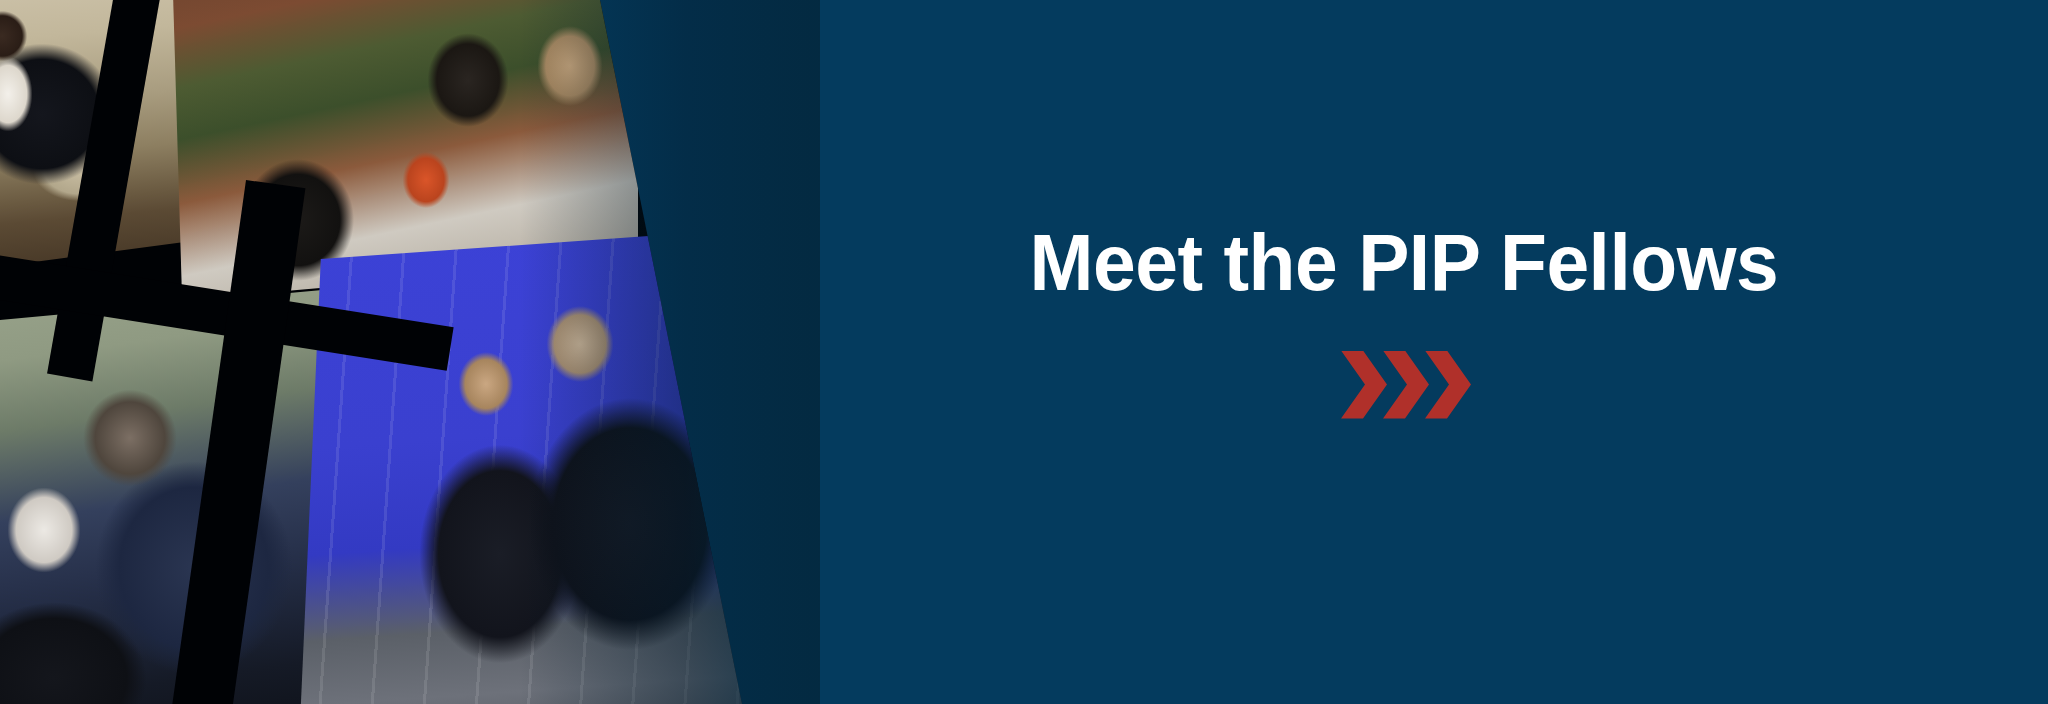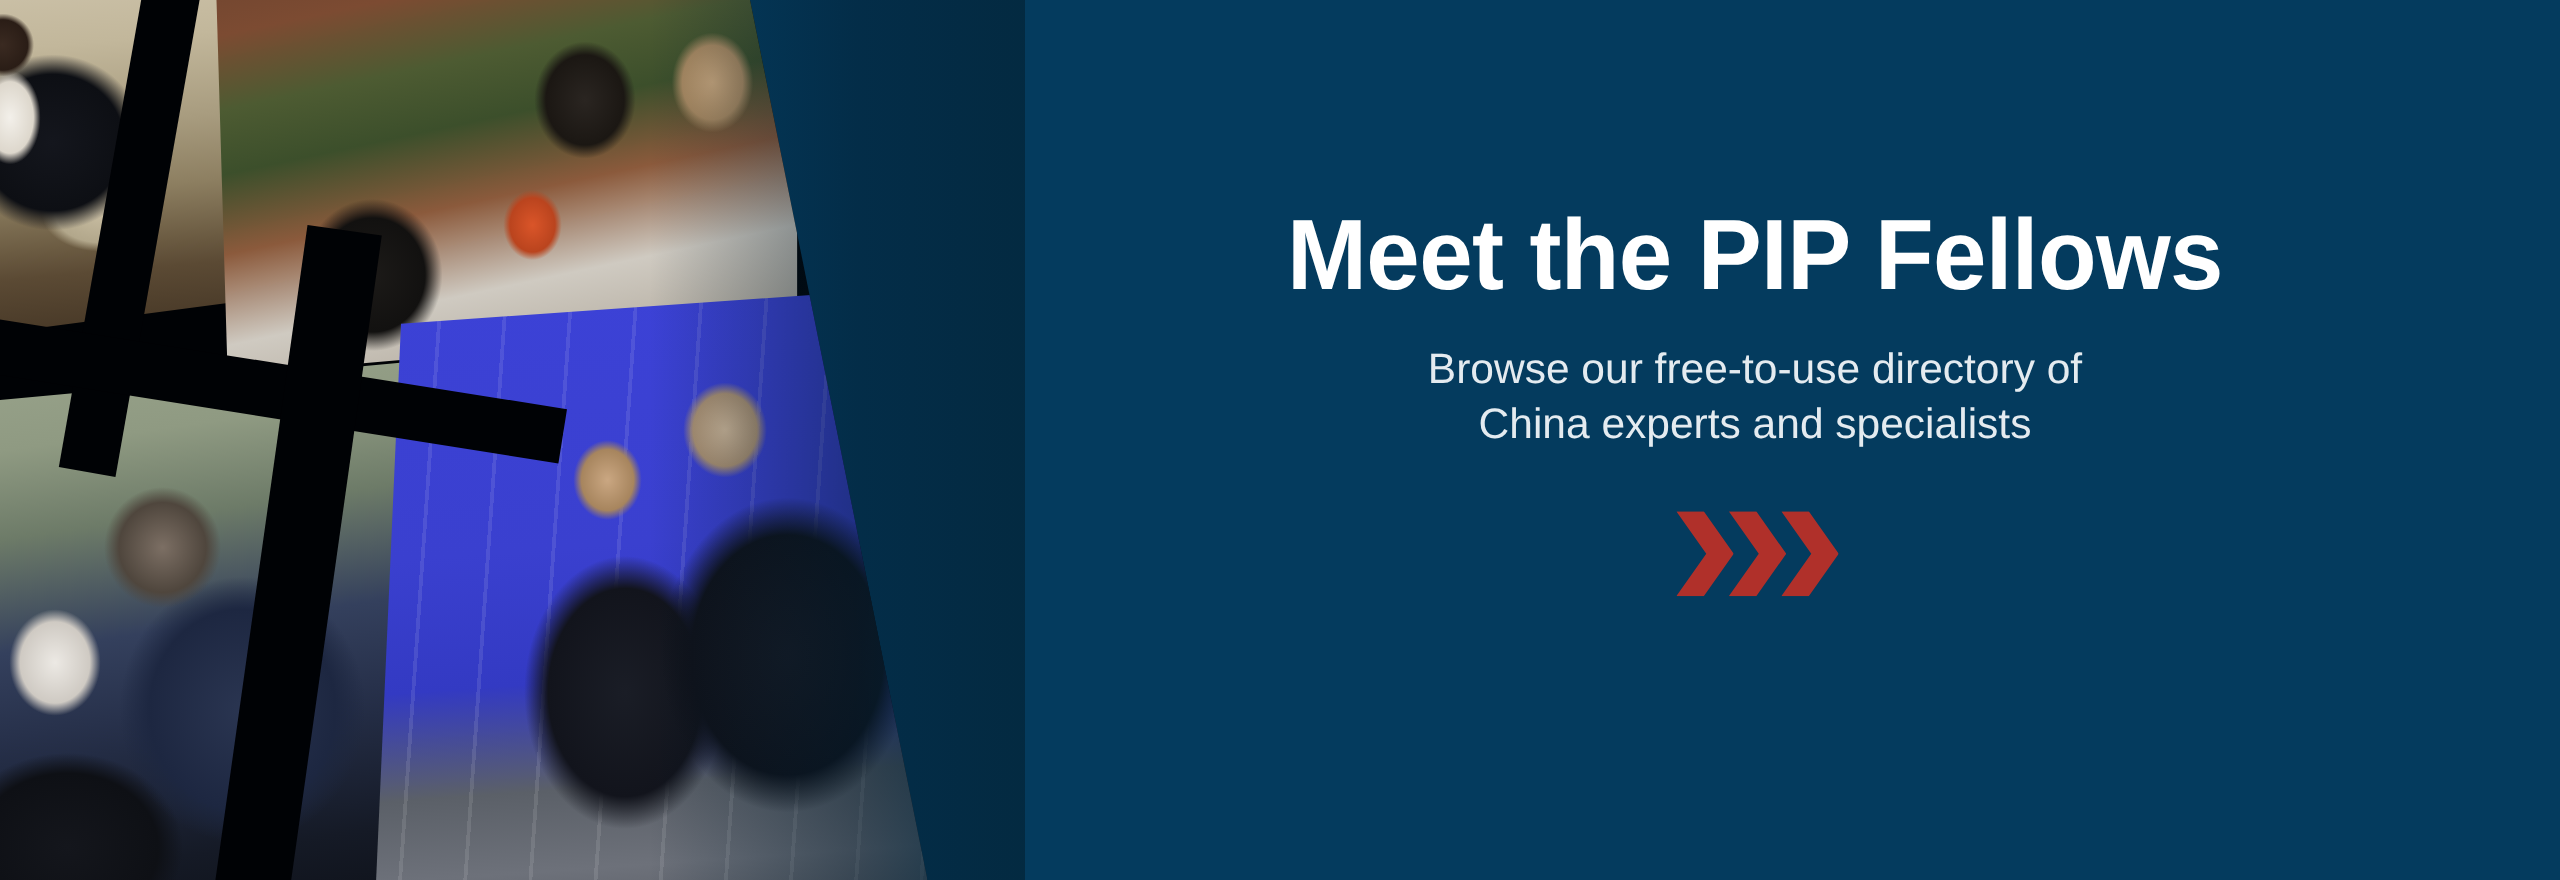--- a/index.html
+++ b/index.html
@@ -145,24 +145,20 @@
     <div class="seam seam-a"></div>
     <div class="seam seam-b"></div>
     <div class="seam seam-c"></div>
     <div class="seam seam-d"></div>
   </div>
   <div class="collage-fade"></div>
 
   <div class="content">
     <h1 class="headline">Meet the PIP Fellows</h1>
 
-    <p class="subhead">
-      <span>Browse our free-to-use directory of</span>
-      <span>China experts and specialists</span>
-    </p>
 
     <div class="chevrons">
       <span class="chev"></span>
       <span class="chev"></span>
       <span class="chev"></span>
     </div>
   </div>
 
 </div>
 

